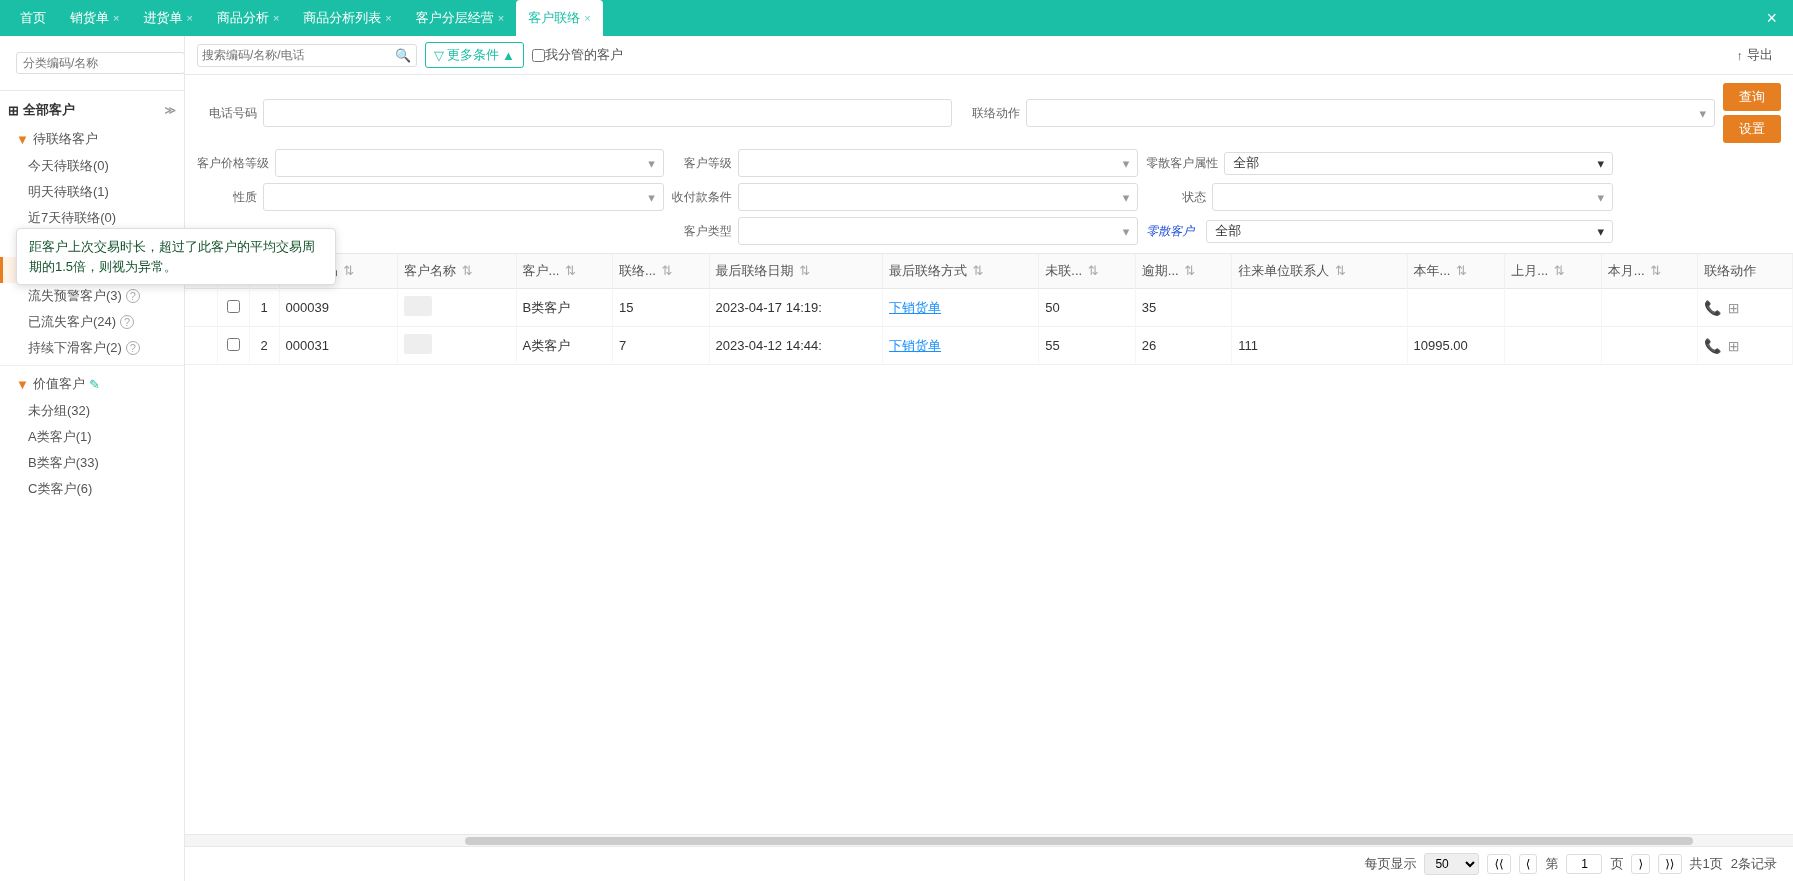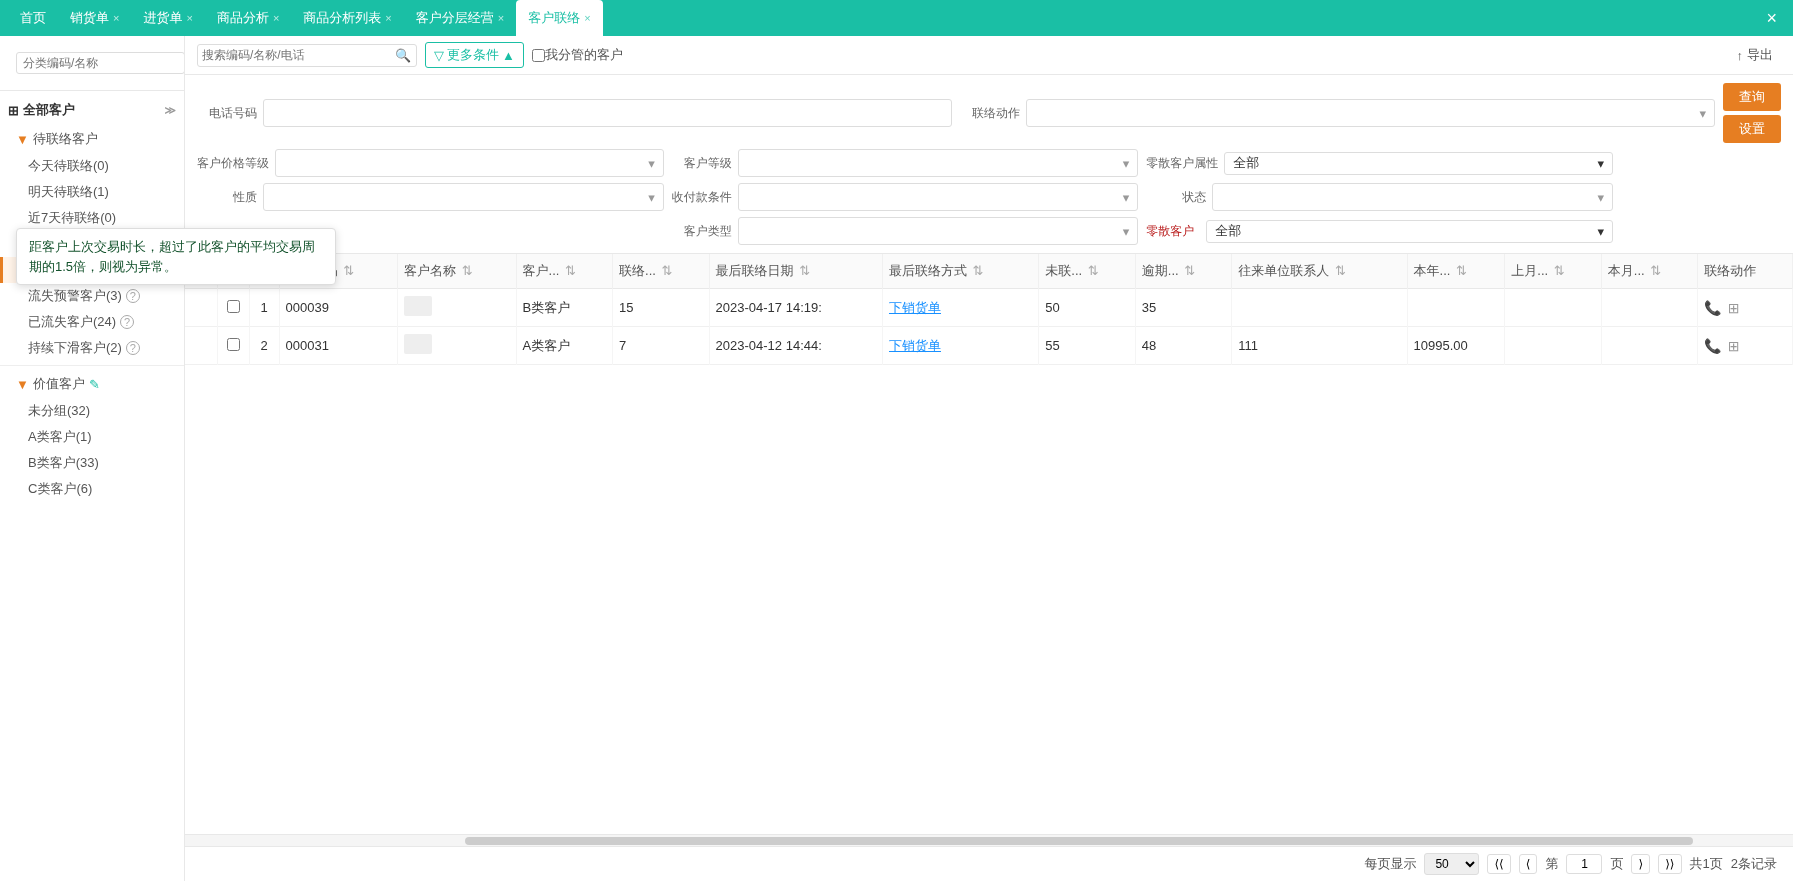--- a/index.html
+++ b/index.html
@@ -281,23 +281,24 @@
       font-size: 13px;
       cursor: pointer;
       white-space: nowrap;
     }
     .filter-actions {
       display: flex;
       flex-direction: column;
       gap: 4px;
     }
     .inline-label {
-      color: #b91c1c;
+      color: #1d4ed8;
       font-size: 12px;
       white-space: nowrap;
+      font-style: italic;
     }
     .full-select {
       display: flex;
       align-items: center;
       justify-content: space-between;
       border: 1px solid #ddd;
       border-radius: 3px;
       padding: 0 8px;
       height: 23px;
       background: white;
@@ -690,21 +691,21 @@
             <td class="settings-col"></td>
             <td class="checkbox-col"><input type="checkbox" style=""></td>
             <td class="num-col">2</td>
             <td>000031</td>
             <td><span class="avatar-placeholder"></span></td>
             <td>A类客户</td>
             <td>7</td>
             <td>2023-04-12 14:44:</td>
             <td><span class="link-text">下销货单</span></td>
             <td>55</td>
-            <td>48</td>
+            <td>26</td>
             <td>111</td>
             <td>10995.00</td>
             <td></td>
             <td></td>
             <td>
               <div class="action-icons">
                 <span class="action-icon">📞</span>
                 <span class="action-icon">⊞</span>
               </div>
             </td>

